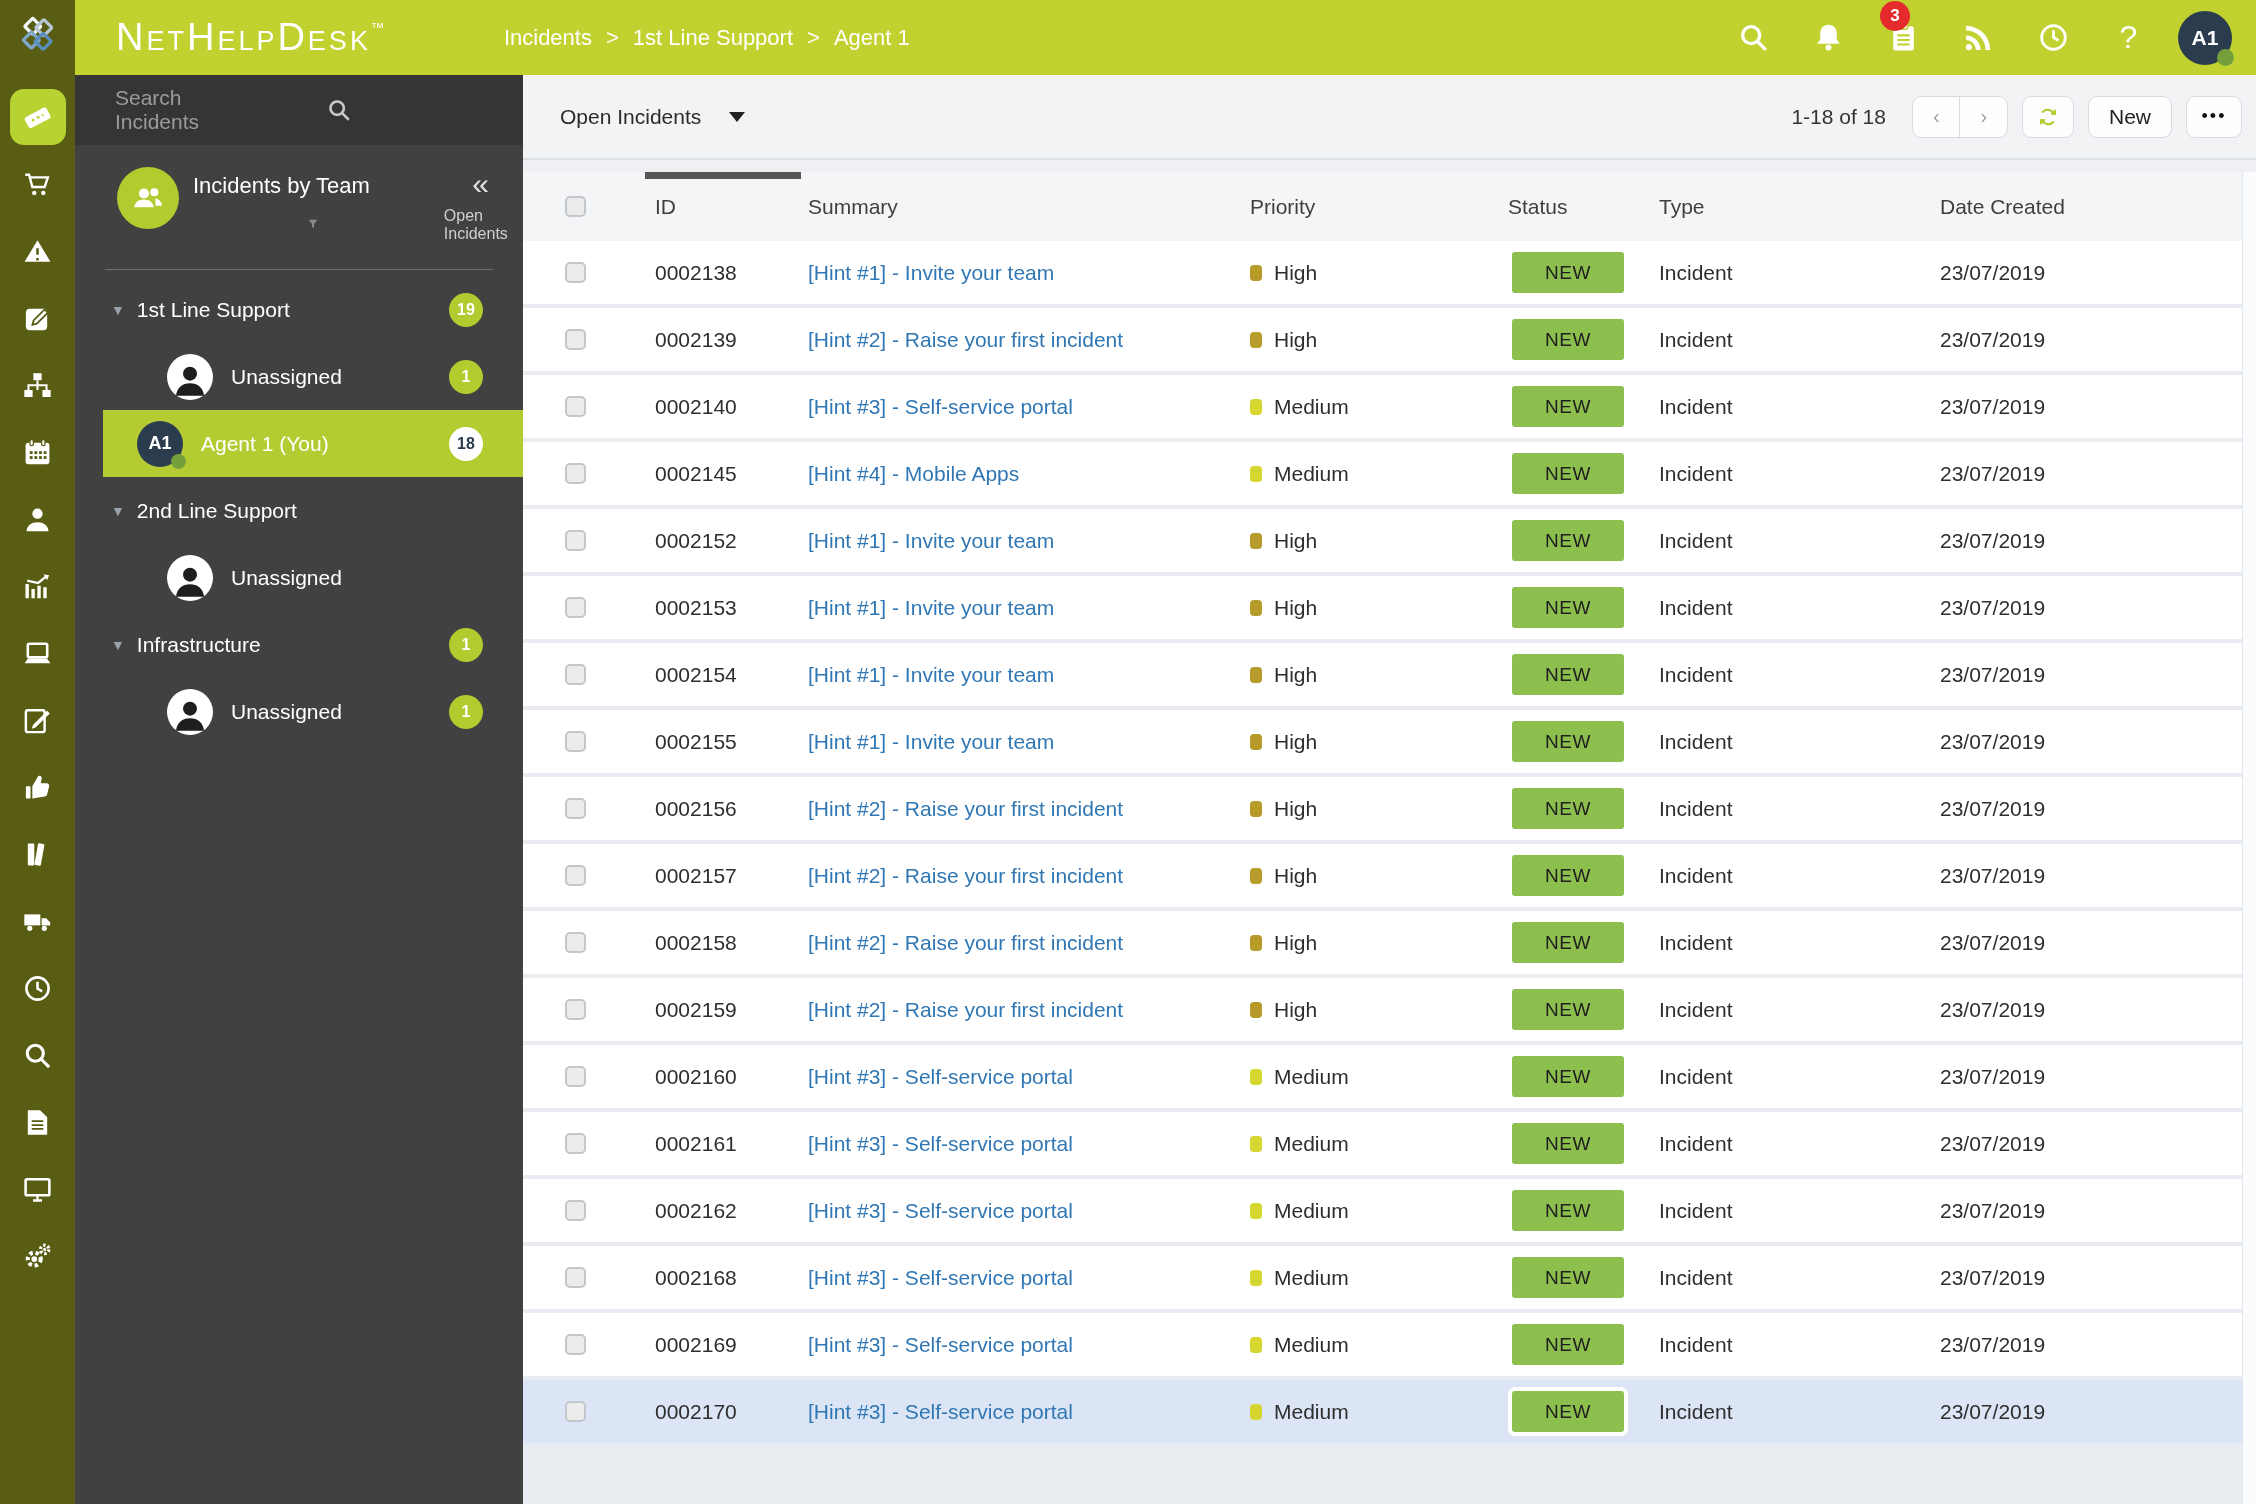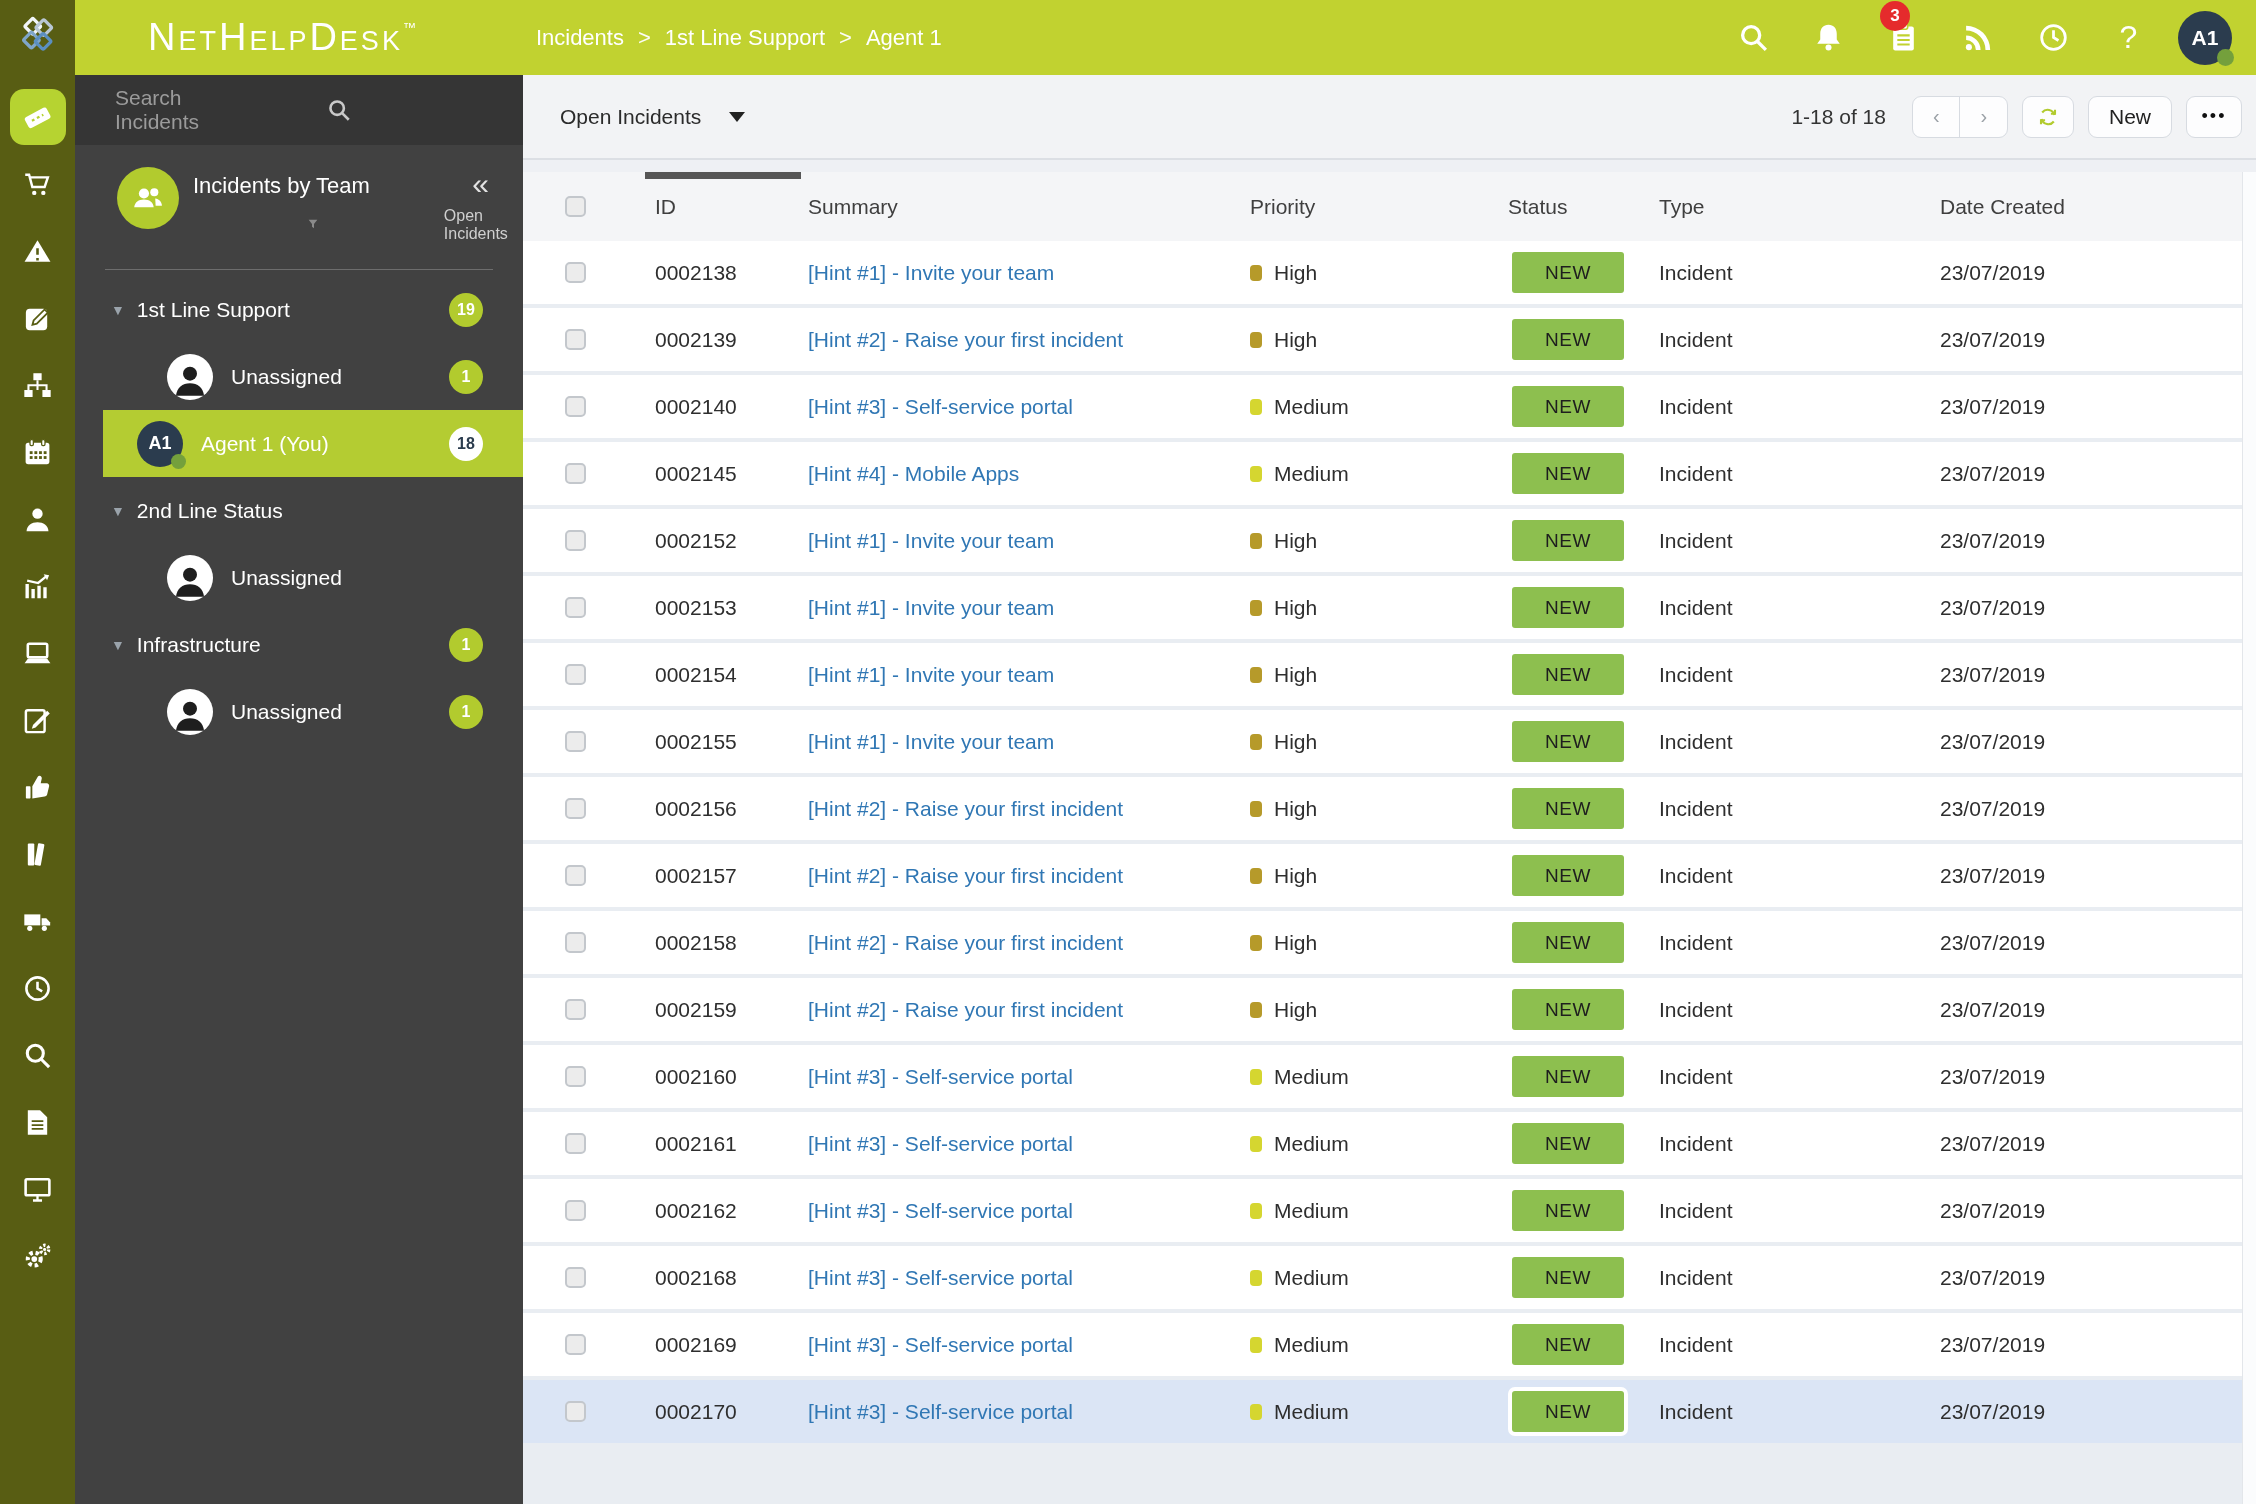--- a/index.html
+++ b/index.html
@@ -25,21 +25,21 @@
     display:flex; align-items:center; justify-content:center;
     color:#ffffff; cursor:pointer;
   }
   .rail-item svg { width:31px; height:31px; }
   .rail-item.active { background: var(--rail_active, #b6d331); }
 
   
   #topbar {
     position:absolute; left:75px; top:0; width:2181px; height:75px;
     background: var(--lime, #c1d230); z-index:20;
-    display:flex; align-items:center;padding-left:32px;
+    display:flex; align-items:center;
   }
   .brand { margin-left:41px; color:#fff; font-variant: small-caps; font-size:38px; letter-spacing:3px; font-weight:400; white-space:nowrap; }
   .brand sup { font-size:13px; font-variant:normal; vertical-align:18px; letter-spacing:0; }
   .breadcrumb { margin-left:120px; color:#fff; font-size:22px; font-weight:500; display:flex; gap:14px; white-space:nowrap; }
   .breadcrumb .sep { opacity:.95; }
   .topbar-icons { margin-left:auto; margin-right:18px; display:flex; align-items:center; }
   .tb-icon { position:relative; width:75px; height:75px; display:flex; align-items:center; justify-content:center; color:#fff; cursor:pointer; }
   .tb-icon svg { width:33px; height:33px; }
   .tb-help { font-size:32px; font-weight:500; color:#fff; }
   .notif-badge {
@@ -413,21 +413,21 @@
     <span class="tree-avatar navy">
             <span>A1</span>
             <span class="presence-dot"></span>
           </span>
     <span class="tree-label">Agent 1 (You)</span>
     <span class="count-badge">18</span>
   </div>
 
   <div class="tree-row team">
     <span class="tri">▼</span>
-    <span class="tree-label">2nd Line Status</span>
+    <span class="tree-label">2nd Line Support</span>
 
   </div>
 
   <div class="tree-row agent">
     <span class="tree-avatar">
             <svg viewBox="0 0 24 24" fill="#1e1e1e">
               <circle cx="12" cy="8.2" r="4.2"></circle>
               <path d="M3.6 21.5c.4-5 3.9-7.6 8.4-7.6s8 2.6 8.4 7.6z"></path>
             </svg>
           </span>

